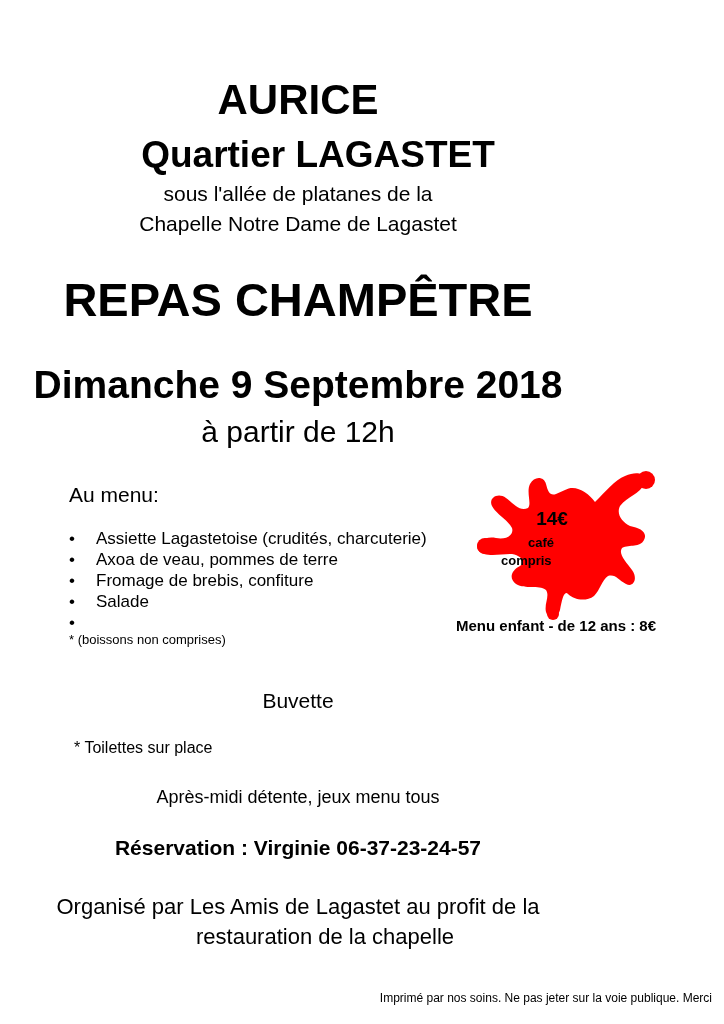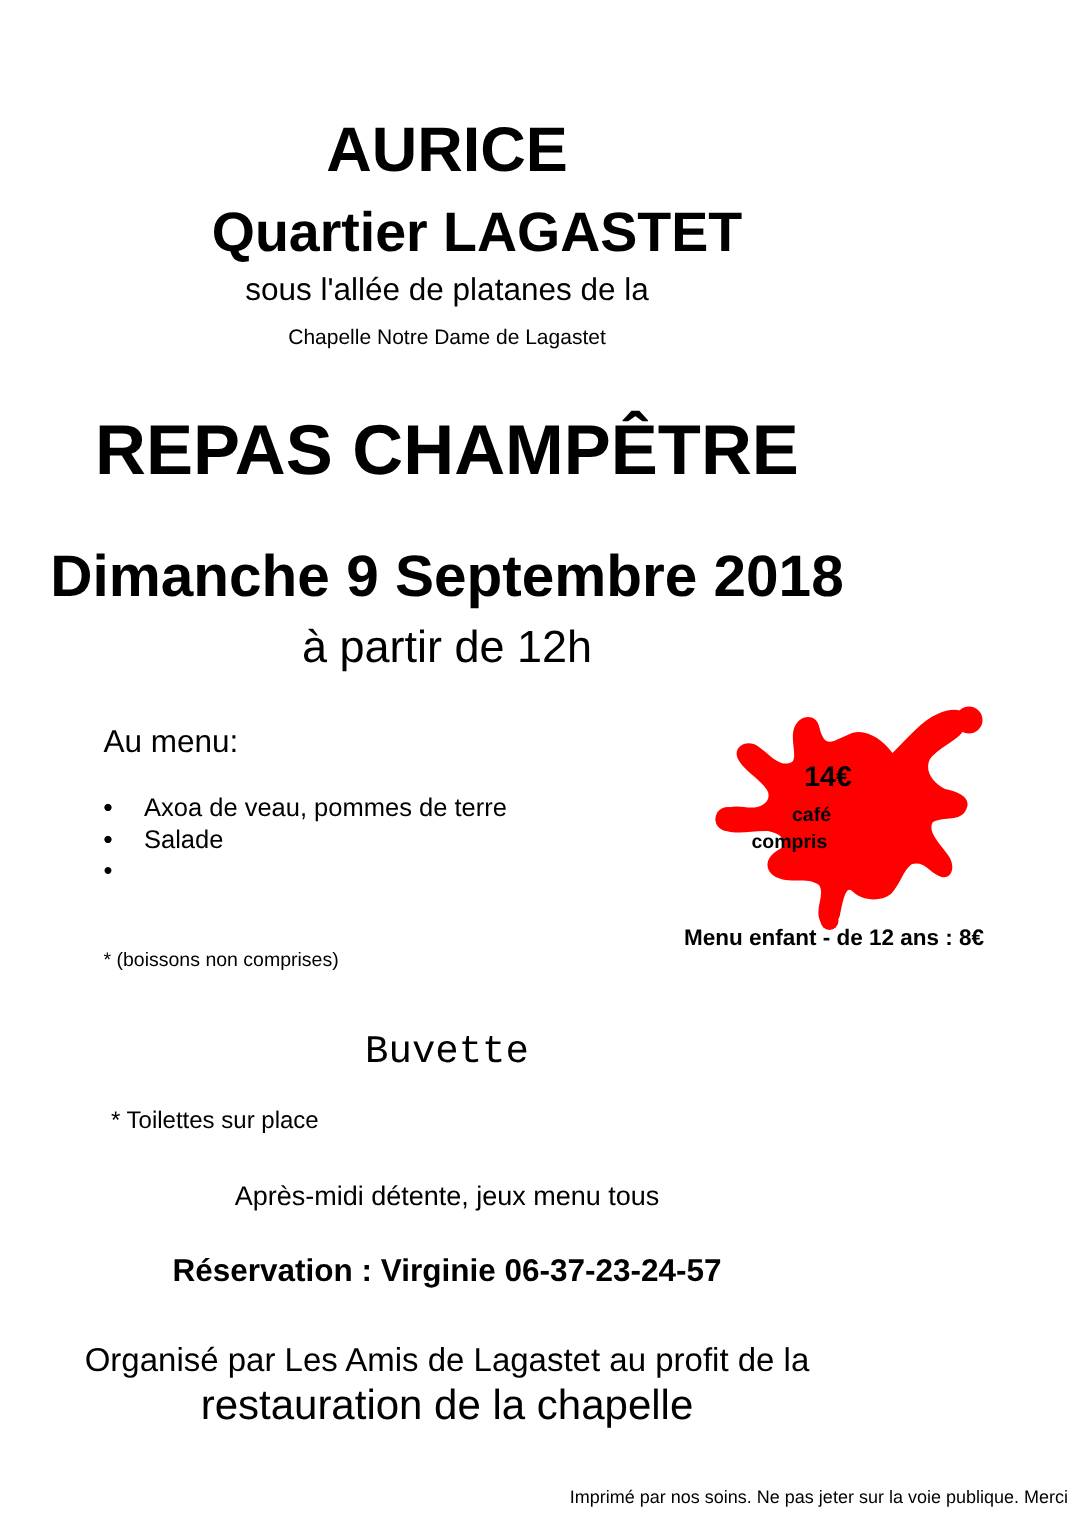--- a/index.html
+++ b/index.html
@@ -4,59 +4,59 @@
 <style>
   html, body { margin:0; padding:0; background:#ffffff; }
   body { width:724px; height:1024px; position:relative; overflow:hidden;
          font-family:"Liberation Sans", sans-serif; color:#000; }
   .abs { position:absolute; }
   .center { left:0; width:596px; text-align:center; white-space:nowrap; }
   .b { font-weight:bold; }
   #t-aurice { top:76px; font-size:42px; line-height:48px; }
   #t-quartier { top:133px; font-size:37px; line-height:44px;margin-left:20px; }
   #t-sub1 { top:181px; font-size:21px; line-height:26px; }
-  #t-sub2 { top:211px; font-size:14px; line-height:26px; }
+  #t-sub2 { top:211px; font-size:21px; line-height:26px; }
   #t-repas { top:272px; font-size:47px; line-height:56px; }
   #t-date { top:362px; font-size:39px; line-height:46px; }
   #t-time { top:414px; font-size:30px; line-height:36px; }
   #menu-title { left:69px; top:482px; font-size:21px; line-height:26px; }
   #menu-list { left:69px; top:528px; margin:0; padding:0; list-style:none; }
   #menu-list li { font-size:17px; line-height:21px; white-space:nowrap; position:relative; padding-left:27px; }
   #menu-list li .bullet { position:absolute; left:0; top:0; }
   #menu-note { left:69px; top:632px; font-size:13px; line-height:16px; white-space:nowrap; }
   #splat { left:470px; top:462px; width:190px; height:160px; }
   #splat-price { left:530px; top:508px; font-size:19px; line-height:22px; width:44px; text-align:center; }
   #splat-cafe { left:528px; top:535px; font-size:13px; line-height:16px; }
   #splat-compris { left:501px; top:553px; font-size:13px; line-height:16px; }
   #kids-menu { right:68px; top:616px; font-size:15px; line-height:20px; white-space:nowrap; }
-  #buvette { top:688px; font-size:26px; line-height:26px;font-family:Liberation Mono, monospace; }
+  #buvette { top:688px; font-size:21px; line-height:26px; }
   #toilettes { left:74px; top:738px; font-size:16px; line-height:20px; white-space:nowrap; }
   #afternoon { top:785px; font-size:18px; line-height:24px; }
   #reservation { top:835px; font-size:21px; line-height:26px; }
   #org1 { top:893px; font-size:22px; line-height:28px; }
-  #org2 { top:923px; font-size:28px; line-height:28px; }
+  #org2 { top:923px; font-size:22px; line-height:28px;padding-left:27px; }
   #footer { right:12px; top:990px; font-size:12px; line-height:16px; white-space:nowrap; }
 </style>
 </head>
 <body>
 
 <div class="abs center b" id="t-aurice">AURICE</div>
 <div class="abs center b" id="t-quartier">Quartier LAGASTET</div>
 <div class="abs center" id="t-sub1">sous l'allée de platanes de la</div>
 <div class="abs center" id="t-sub2">Chapelle Notre Dame de Lagastet</div>
 
 <div class="abs center b" id="t-repas">REPAS CHAMPÊTRE</div>
 <div class="abs center b" id="t-date">Dimanche 9 Septembre 2018</div>
 <div class="abs center" id="t-time">à partir de 12h</div>
 
 <div class="abs" id="menu-title">Au menu:</div>
 <ul class="abs" id="menu-list">
-  <li><span class="bullet">•</span></li>
+  <li><span class="bullet">•</span><span>Assiette Lagastetoise (crudités, charcuterie)</span></li>
   <li><span class="bullet">•</span><span>Axoa de veau, pommes de terre</span></li>
-  <li><span class="bullet">•</span></li>
+  <li><span class="bullet">•</span><span>Fromage de brebis, confiture</span></li>
   <li><span class="bullet">•</span><span>Salade</span></li>
   <li><span class="bullet">•</span></li>
 </ul>
 <div class="abs" id="menu-note">*  (boissons non comprises)</div>
 
 <svg class="abs" id="splat" viewBox="0 0 190 160">
   <g fill="#ff0000">
     <path d="M95,28 C105,22 118,30 125,40 C135,30 145,18 155,14 C168,8 178,12 174,22 C170,32 158,34 150,44 C146,52 152,60 160,64 C170,66 178,70 174,78 C170,86 160,82 152,86 C148,92 156,100 162,108 C168,116 164,126 156,122 C148,118 146,112 138,114 C132,118 130,128 124,134 C116,140 104,138 98,132 C94,128 92,138 90,148 C88,156 78,158 76,150 C74,142 80,134 76,128 C68,122 56,128 46,122 C38,116 42,108 50,104 C56,100 52,94 42,92 C30,92 14,96 8,88 C4,80 14,74 26,76 C38,78 44,72 42,66 C38,58 26,52 22,44 C18,36 28,30 36,36 C44,42 50,50 58,46 C62,42 56,30 60,22 C64,14 74,14 76,22 C78,30 80,34 86,32 Z"></path>
     <circle cx="176" cy="18" r="9"></circle>
     <circle cx="83" cy="152" r="6"></circle>

